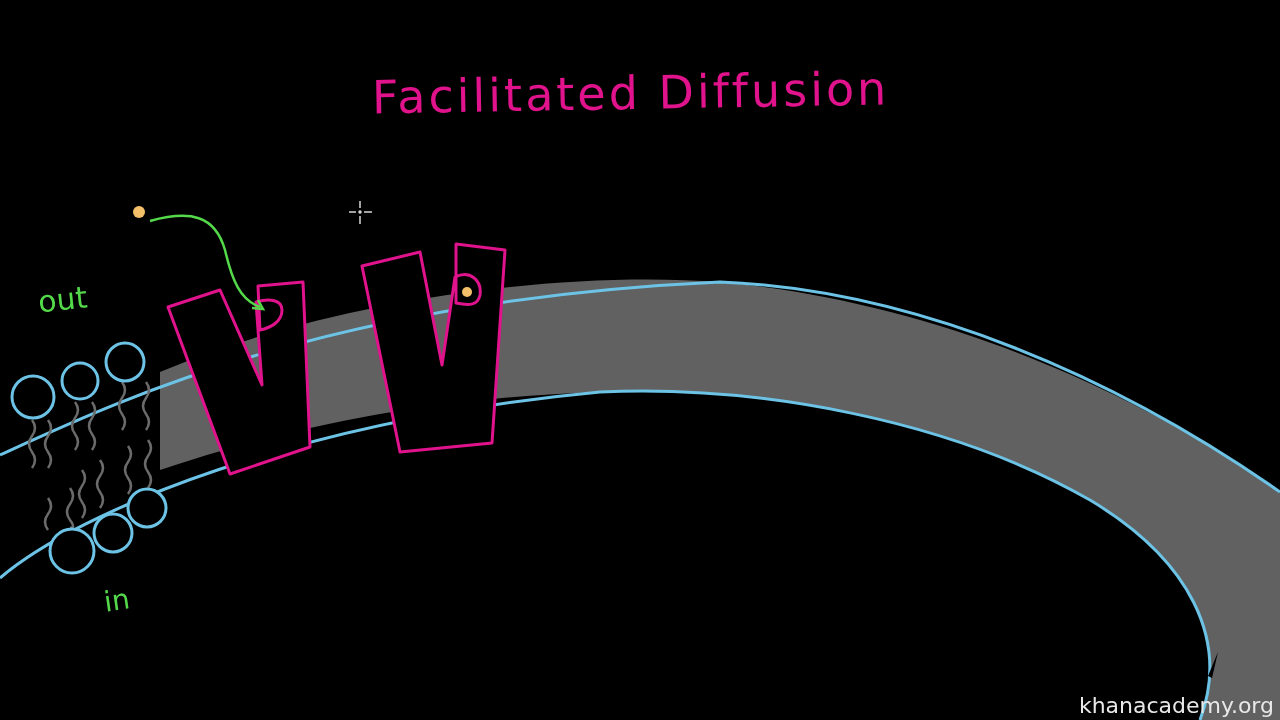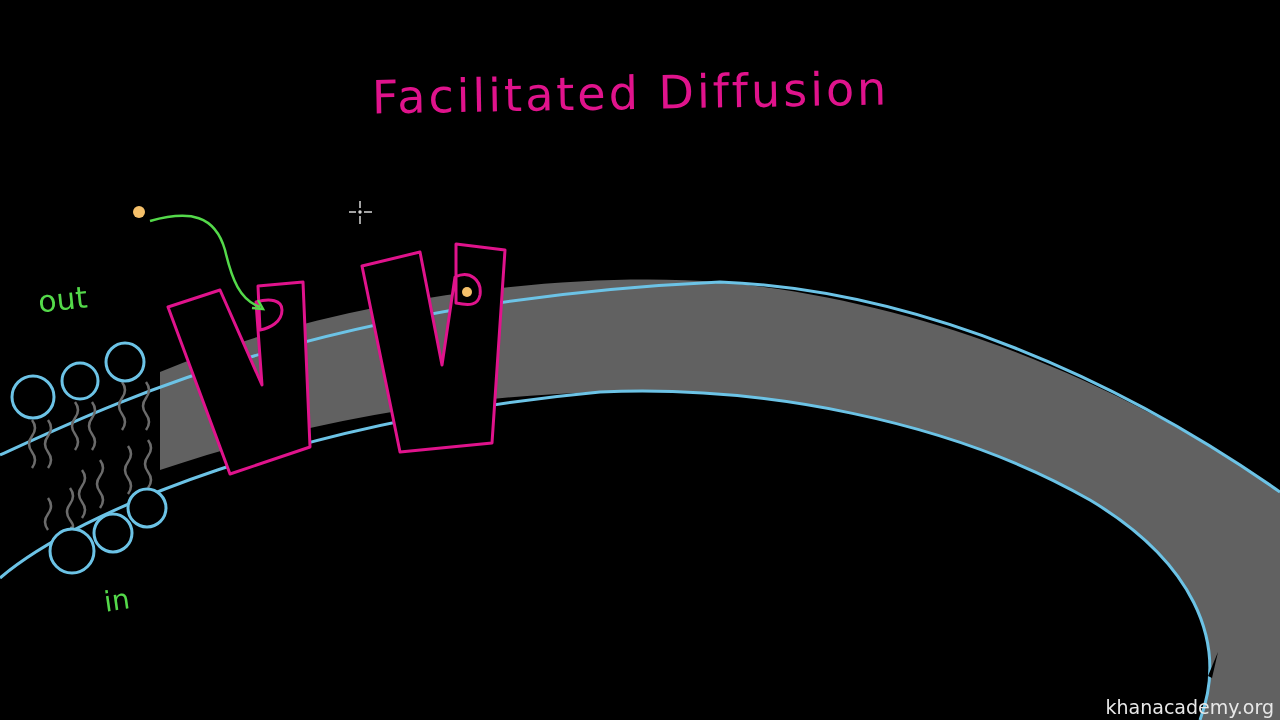--- a/index.html
+++ b/index.html
@@ -14,21 +14,21 @@
     .title-fill { color: #e0138c; -webkit-text-stroke: 0; }
     .label-out {
       position: absolute; left: 38px; top: 282px; font-size: 30px; color: #54d94a;
       transform: rotate(-6deg); font-family: "DejaVu Sans", sans-serif;
     }
     .label-in {
       position: absolute; left: 104px; top: 584px; font-size: 28px; color: #54d94a;
       transform: rotate(-8deg); font-family: "DejaVu Sans", sans-serif;
     }
     .watermark {
-      position: absolute; right: 6px; bottom: 2px; font-size: 19px; color: #e8e8e8;
+      position: absolute; right: 6px; bottom: 2px; font-size: 22px; color: #e8e8e8;
       font-family: "DejaVu Sans", sans-serif;
     }
   </style>
 </head>
 <body>
 
 <svg id="stage" viewBox="0 0 1280 720" xmlns="http://www.w3.org/2000/svg">
 
   <path d="M 160 372 C 330 300, 560 270, 720 282 C 920 300, 1120 380, 1280 492 L 1280 720 L 1200 720 C 1230 640, 1190 560, 1090 500 C 950 420, 760 385, 600 392 C 420 398, 280 430, 160 470 Z" fill="#616161"></path>
 

